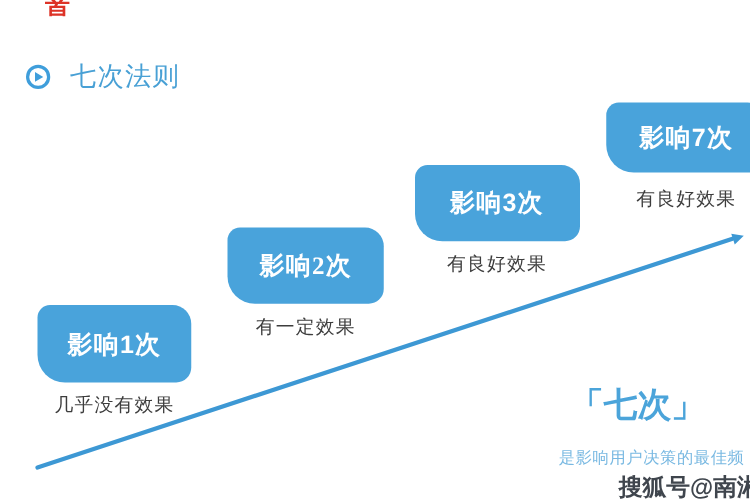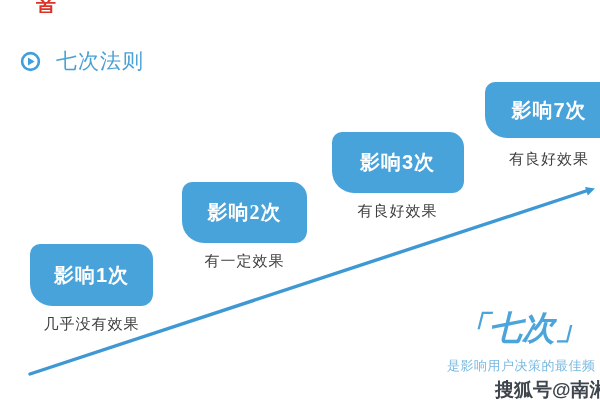--- a/index.html
+++ b/index.html
@@ -23,22 +23,22 @@
        display:flex;align-items:center;justify-content:center;
        border-radius:10px 15px 12px 22px;letter-spacing:1px;}
   .caption{margin-top:9px;font-size:15px;color:#3d3d3d;letter-spacing:1px;white-space:nowrap;}
   .s1{left:30px;top:244px;width:123px;} .s1 .box{width:123px;height:62px;}
   .s2{left:182px;top:182px;width:125px;} .s2 .box{width:125px;height:61px;font-family:Liberation Serif, serif;}
   .s3{left:335px;top:132px;width:125px;} .s3 .box{width:132px;height:61px;}
   .s4{left:485px;top:82px;width:128px;}  .s4 .box{width:128px;height:56px;margin-top:0;}
   .s4 .caption{margin-top:12px;}
 
   
-  .big{position:absolute;left:456px;top:306px;font-size:33px;font-weight:600;color:#4ba4da;
-       white-space:nowrap;letter-spacing:0;z-index:2;font-style:italic;}
+  .big{position:absolute;left:456px;top:306px;font-size:27px;font-weight:600;color:#4ba4da;
+       white-space:nowrap;letter-spacing:0;z-index:2;}
   .sub{position:absolute;left:447px;top:357px;font-size:13px;color:#79b9e2;
        white-space:nowrap;letter-spacing:0.5px;z-index:2;}
 
   
   .watermark{position:absolute;left:495px;top:377px;font-size:19px;font-weight:bold;color:#3f454d;
        white-space:nowrap;z-index:4;
        text-shadow:0 0 2px #ffffff,1px 1px 0 #ffffff,-1px -1px 0 #ffffff;}
 </style>
 </head>
 <body>

